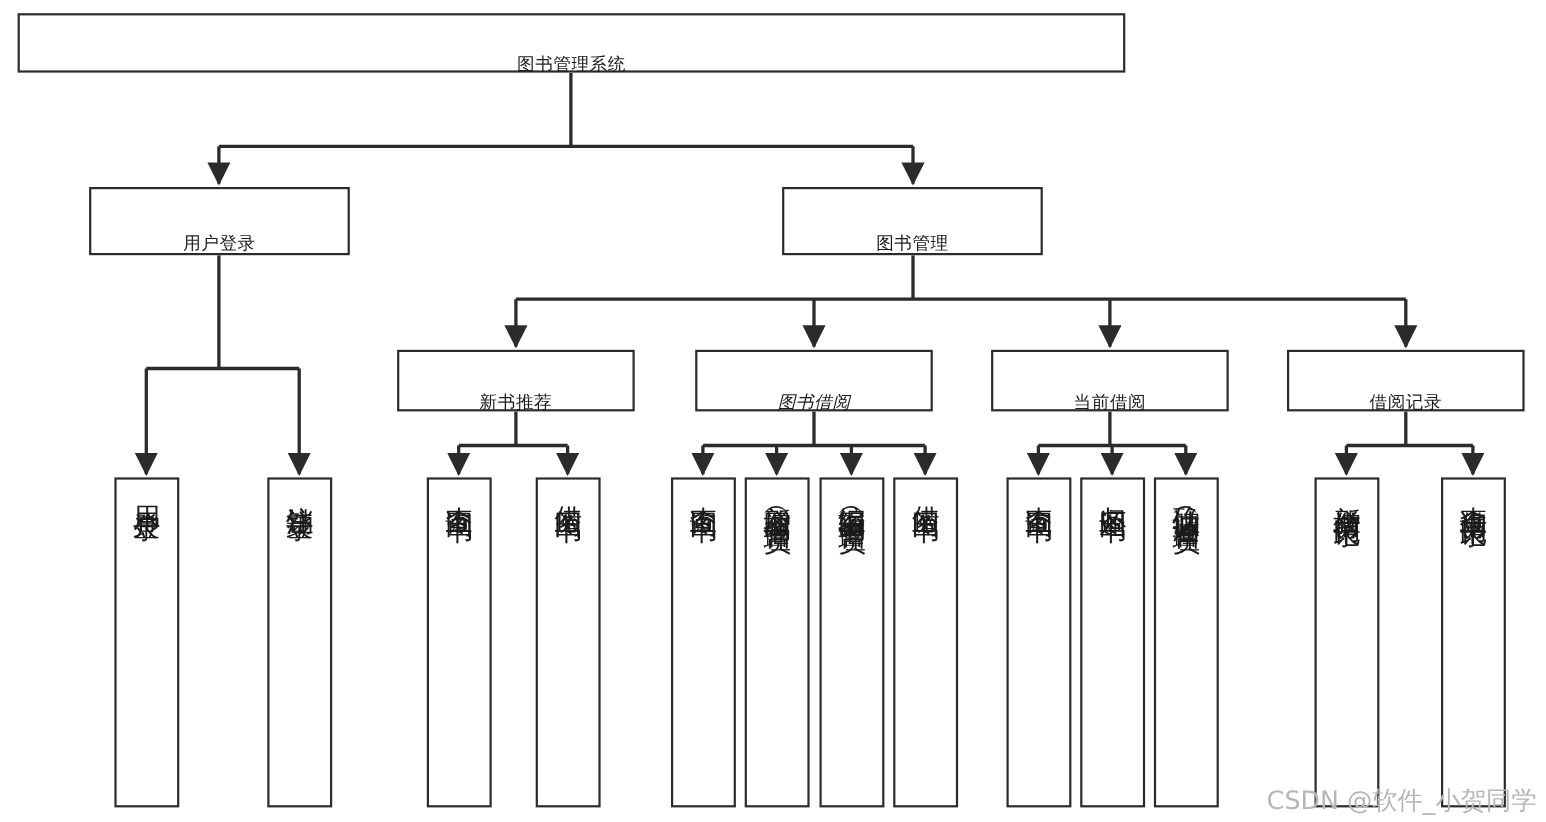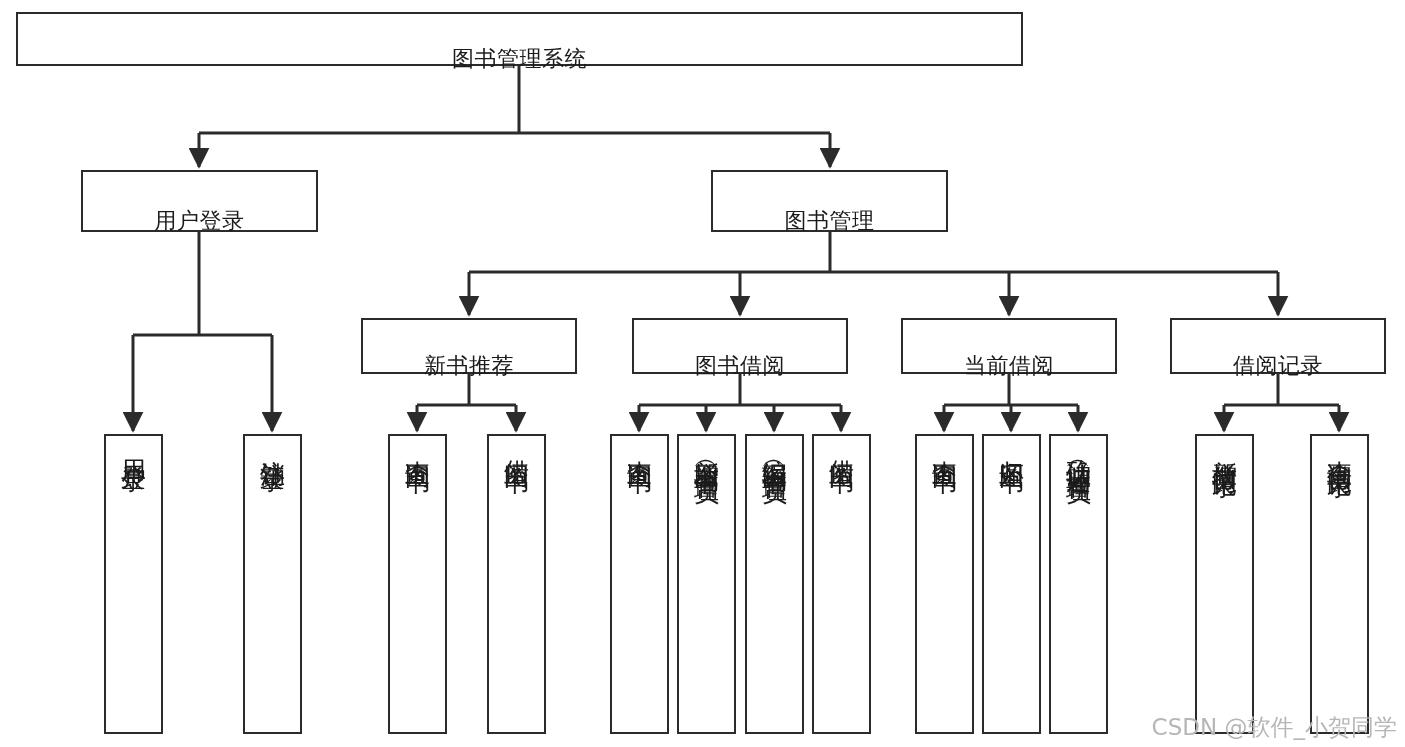--- a/index.html
+++ b/index.html
@@ -37,21 +37,21 @@
     z-index: 2;
   }
   .node-label {
     display: block;
     text-align: center;
     line-height: 1.12;
     letter-spacing: 0.5px;
     white-space: nowrap;
   }
   .node.horiz .node-label {
-    font-size: 22px;
+    font-size: 16px;
     margin-top: 40px;
   }
   .node.vert {
     align-items: flex-start;
     padding-top: 4px;
   }
   .node.vert .node-label {
     writing-mode: vertical-rl;
     text-orientation: upright;
     font-size: 25px;
@@ -137,21 +137,21 @@
   <div class="node horiz" style="left: 81px; top: 170px; width: 237px; height: 62px; border-color: rgb(43, 43, 43); background: rgb(255, 255, 255); color: rgb(27, 27, 27);">
     <span class="node-label">用户登录</span>
   </div>
   <div class="node horiz" style="left: 711px; top: 170px; width: 237px; height: 62px; border-color: rgb(43, 43, 43); background: rgb(255, 255, 255); color: rgb(27, 27, 27);">
     <span class="node-label">图书管理</span>
   </div>
 
   <div class="node horiz" style="left: 361px; top: 318px; width: 216px; height: 56px; border-color: rgb(43, 43, 43); background: rgb(255, 255, 255); color: rgb(27, 27, 27);">
     <span class="node-label">新书推荐</span>
   </div>
-  <div class="node horiz" style="left: 632px; top: 318px; width: 216px; height: 56px; border-color: rgb(43, 43, 43); background: rgb(255, 255, 255); color: rgb(27, 27, 27);">
+  <div class="node horiz" style="left: 632px; top: 318px; width: 216px; height: 56px; border-color: rgb(43, 43, 43); background: rgb(255, 255, 255); color: rgb(27, 27, 27); font-style: italic;">
     <span class="node-label">图书借阅</span>
   </div>
   <div class="node horiz" style="left: 1170px; top: 318px; width: 216px; height: 56px; border-color: rgb(43, 43, 43); background: rgb(255, 255, 255); color: rgb(27, 27, 27);">
     <span class="node-label">借阅记录</span>
   </div>
   <div class="node horiz" style="left: 901px; top: 318px; width: 216px; height: 56px; border-color: rgb(43, 43, 43); background: rgb(255, 255, 255); color: rgb(27, 27, 27);">
     <span class="node-label">当前借阅</span>
   </div>
 
   <div class="node vert" style="left: 104px; top: 434px; width: 59px; height: 300px; border-color: rgb(43, 43, 43); background: rgb(255, 255, 255); color: rgb(27, 27, 27);">

